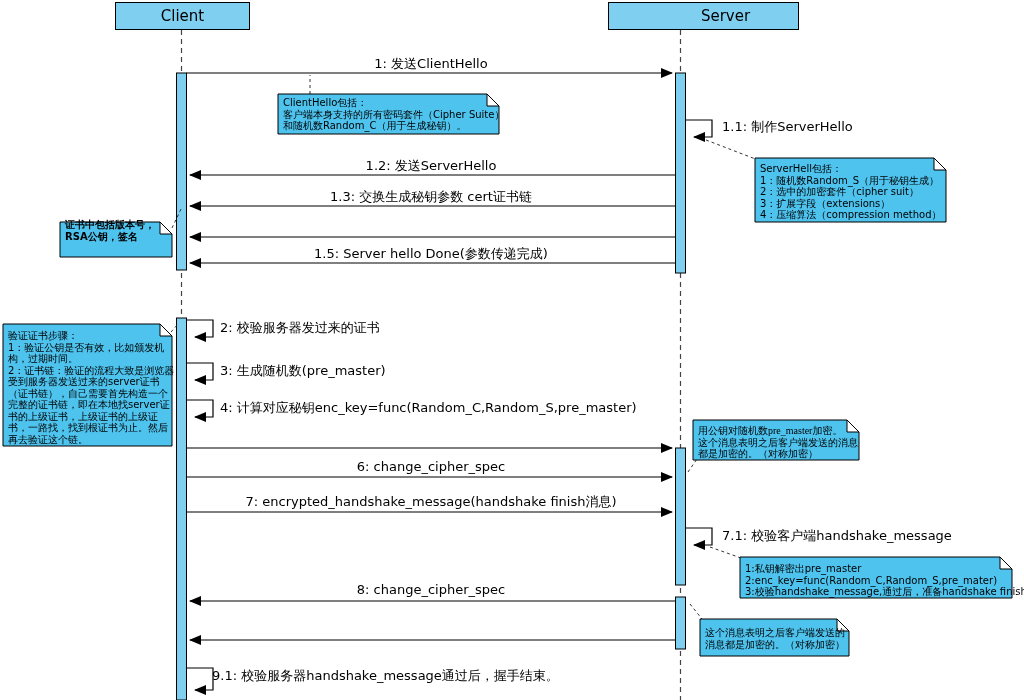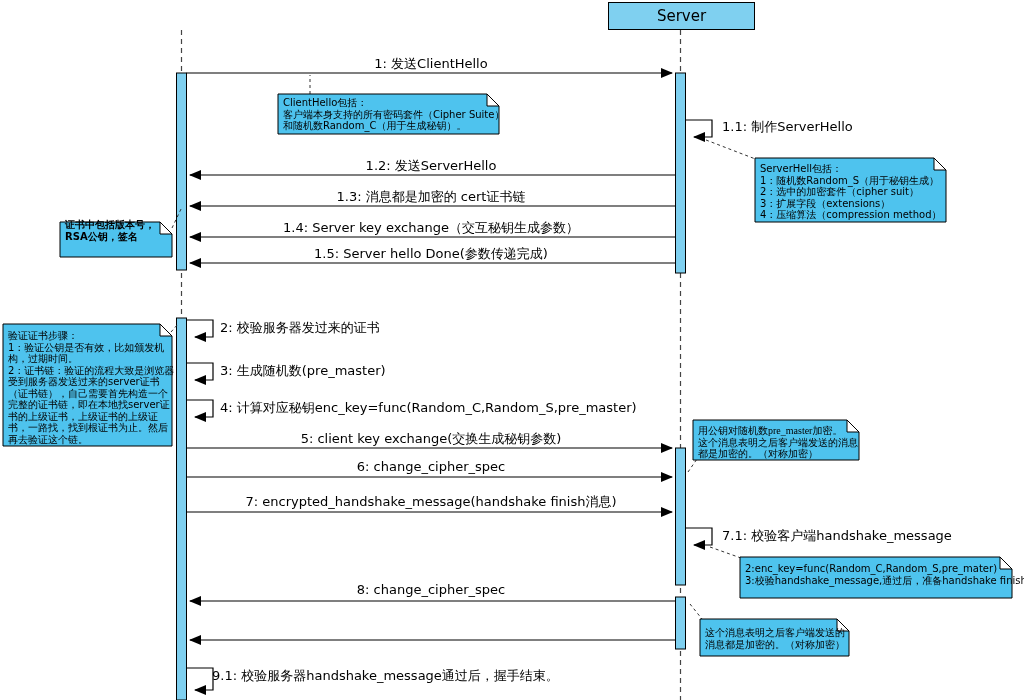--- a/index.html
+++ b/index.html
@@ -95,30 +95,31 @@
     <g>
       <polygon points="740,557 1000,557 1012,569 1012,598 740,598" fill="#4EC3EE" stroke="#000"></polygon>
       <polygon points="1000,557 1000,569 1012,569" fill="#fff" stroke="#000"></polygon>
     </g>
     <g>
       <polygon points="700,619 837,619 849,631 849,656 700,656" fill="#4EC3EE" stroke="#000"></polygon>
       <polygon points="837,619 837,631 849,631" fill="#fff" stroke="#000"></polygon>
     </g>
   </svg>
 
-  <div class="actor" style="left:608px;top:2px;width:145px;">
+  <div class="actor" style="left:115px;top:2px;width:133px;">
+    <span>Client</span>
+  </div>
+  <div class="actor" style="left:608px;top:2px;width:145px;padding-left:44px;">
     <span>Server</span>
   </div>
 
   <div class="msg-label" style="left:431px;top:55px;">1: 发送ClientHello</div>
   <div class="msg-label" style="left:431px;top:157px;">1.2: 发送ServerHello</div>
-  <div class="msg-label" style="left:431px;top:188px;">1.3: 消息都是加密的 cert证书链</div>
-  <div class="msg-label" style="left:431px;top:219px;">1.4: Server key exchange（交互秘钥生成参数）</div>
+  <div class="msg-label" style="left:431px;top:188px;">1.3: 交换生成秘钥参数 cert证书链</div>
   <div class="msg-label" style="left:431px;top:245px;">1.5: Server hello Done(参数传递完成)</div>
-  <div class="msg-label" style="left:431px;top:430px;">5: client key exchange(交换生成秘钥参数)</div>
   <div class="msg-label" style="left:431px;top:459px;">6: change_cipher_spec</div>
   <div class="msg-label" style="left:431px;top:493px;">7: encrypted_handshake_message(handshake finish消息)</div>
   <div class="msg-label" style="left:431px;top:582px;">8: change_cipher_spec</div>
 
   <div class="self-label" style="left:722px;top:118px;text-align:right;">1.1: 制作ServerHello</div>
   <div class="self-label" style="left:220px;top:319px;">2: 校验服务器发过来的证书</div>
   <div class="self-label" style="left:220px;top:362px;">3: 生成随机数(pre_master)</div>
   <div class="self-label" style="left:220px;top:399px;">4: 计算对应秘钥enc_key=func(Random_C,Random_S,pre_master)</div>
   <div class="self-label" style="left:722px;top:527px;text-align:right;">7.1: 校验客户端handshake_message</div>
   <div class="self-label" style="left:212px;top:667px;">9.1: 校验服务器handshake_message通过后，握手结束。</div>
@@ -155,20 +156,21 @@
     <div>再去验证这个链。</div>
   </div>
 
   <div class="note-text" style="left:693px;top:422px;width:160px;font-family:Liberation Serif, serif;">
     <div>用公钥对随机数pre_master加密。</div>
     <div>这个消息表明之后客户端发送的消息</div>
     <div>都是加密的。（对称加密）</div>
   </div>
 
   <div class="note-text" style="left:740px;top:560px;width:266px;">
+    <div>1:私钥解密出pre_master</div>
     <div>2:enc_key=func(Random_C,Random_S,pre_mater)</div>
     <div>3:校验handshake_message,通过后，准备handshake finish</div>
   </div>
 
   <div class="note-text" style="left:700px;top:624px;width:144px;">
     <div>这个消息表明之后客户端发送的</div>
     <div>消息都是加密的。（对称加密）</div>
   </div>
 
 </div>

